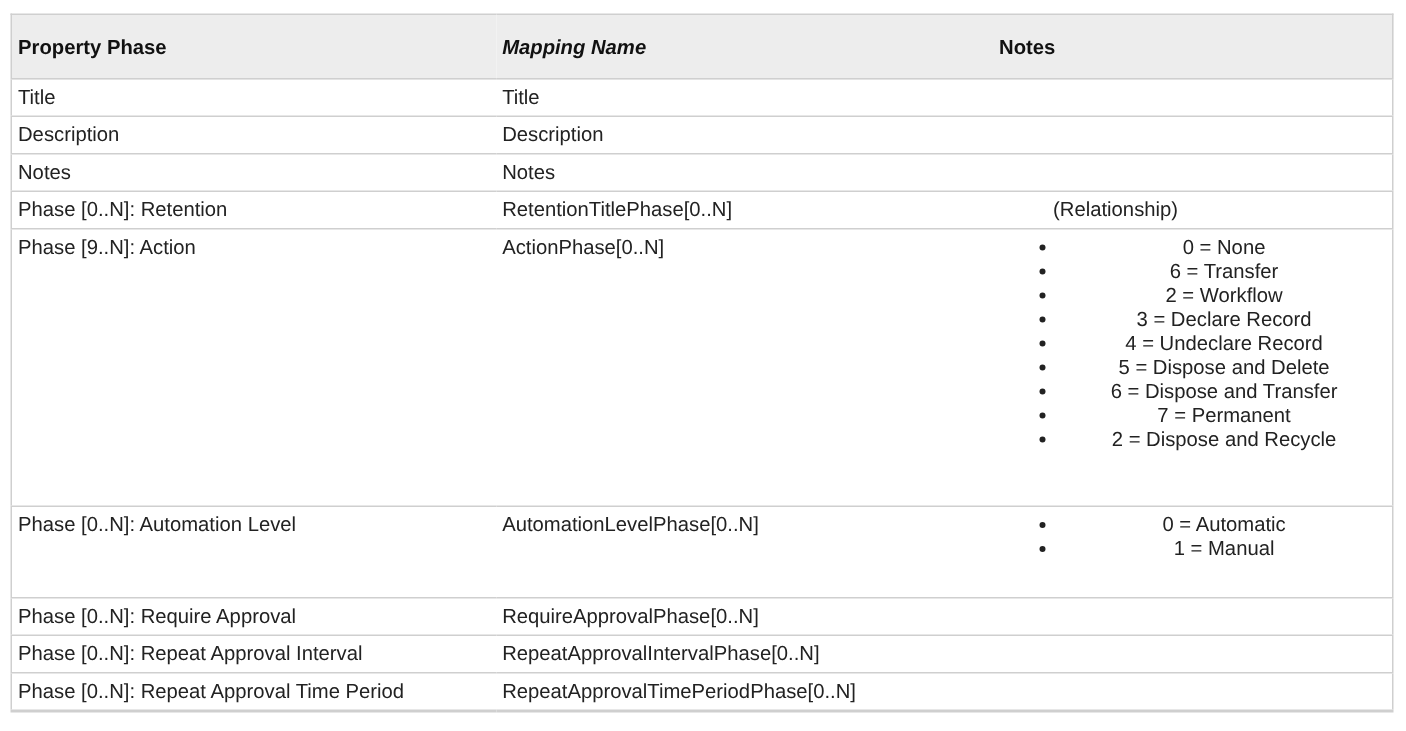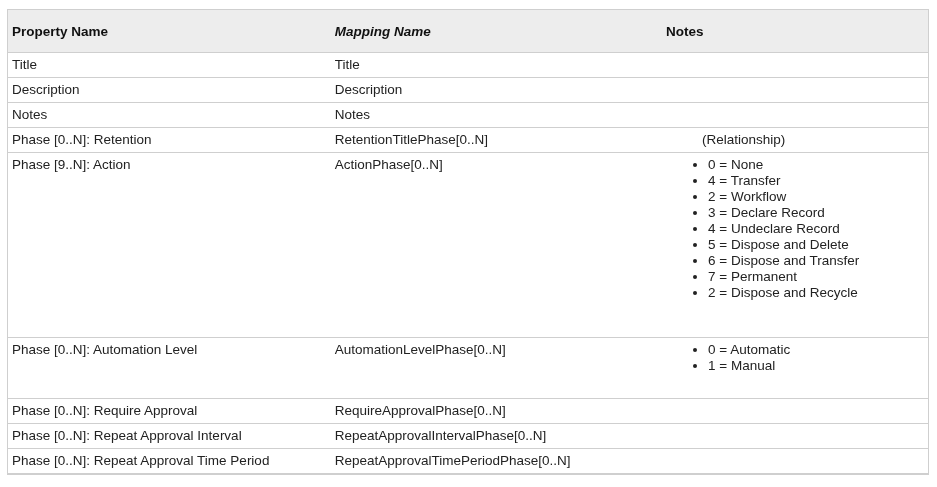--- a/index.html
+++ b/index.html
@@ -6,31 +6,31 @@
   body { width: 937px; height: 487px; position: relative; font-family: "Liberation Sans", sans-serif; font-size: 13.5px; color: #222; }
   .tbl { position: absolute; left: 7px; top: 9px; width: 922px; border-collapse: collapse; border: 1px solid #cfcfcf; border-bottom: 2px solid #cfcfcf; }
   .tbl th { background: #ededed; font-weight: bold; text-align: left; height: 42px; padding: 0 4px; border-bottom: 1px solid #cfcfcf; color: #111; }
   .tbl td { vertical-align: top; padding: 4px 4px 4px 4px; border-top: 1px solid #cfcfcf; line-height: 16px; height: 16px; }
   .c1 { width: 322px; }
   .c2 { width: 330px; font-style: italic; }
   .c3 { width: 262px; }
   .tbl th.c3 { padding-left: 0; }
   .rel { padding-left: 32px; display: inline-block; }
   ul.opts { margin: 0; padding: 0 0 0 38px; list-style: disc; }
-  ul.opts li { line-height: 16px; font-size: 13.5px; }
+  ul.opts li { line-height: 16px; font-size: 13.5px; text-align: center; }
   tr.tall-action td { height: 176px; }
   tr.tall-auto td { height: 52px; margin-left: 39px; }
 </style>
 </head>
 <body>
 
 <table class="tbl">
   <thead>
     <tr>
-      <th class="c1">Property Name</th>
+      <th class="c1">Property Phase</th>
       <th class="c2">Mapping Name</th>
       <th class="c3">Notes</th>
     </tr>
   </thead>
   <tbody>
     <tr>
       <td>Title</td>
       <td>Title</td>
       <td></td>
     </tr>
@@ -48,21 +48,21 @@
       <td>Phase [0..N]: Retention</td>
       <td>RetentionTitlePhase[0..N]</td>
       <td><span class="rel">(Relationship)</span></td>
     </tr>
     <tr class="tall-action">
       <td>Phase [9..N]: Action</td>
       <td>ActionPhase[0..N]</td>
       <td>
         <ul class="opts">
           <li>0 = None</li>
-          <li>4 = Transfer</li>
+          <li>6 = Transfer</li>
           <li>2 = Workflow</li>
           <li>3 = Declare Record</li>
           <li>4 = Undeclare Record</li>
           <li>5 = Dispose and Delete</li>
           <li>6 = Dispose and Transfer</li>
           <li>7 = Permanent</li>
           <li>2 = Dispose and Recycle</li>
         </ul>
       </td>
     </tr>

